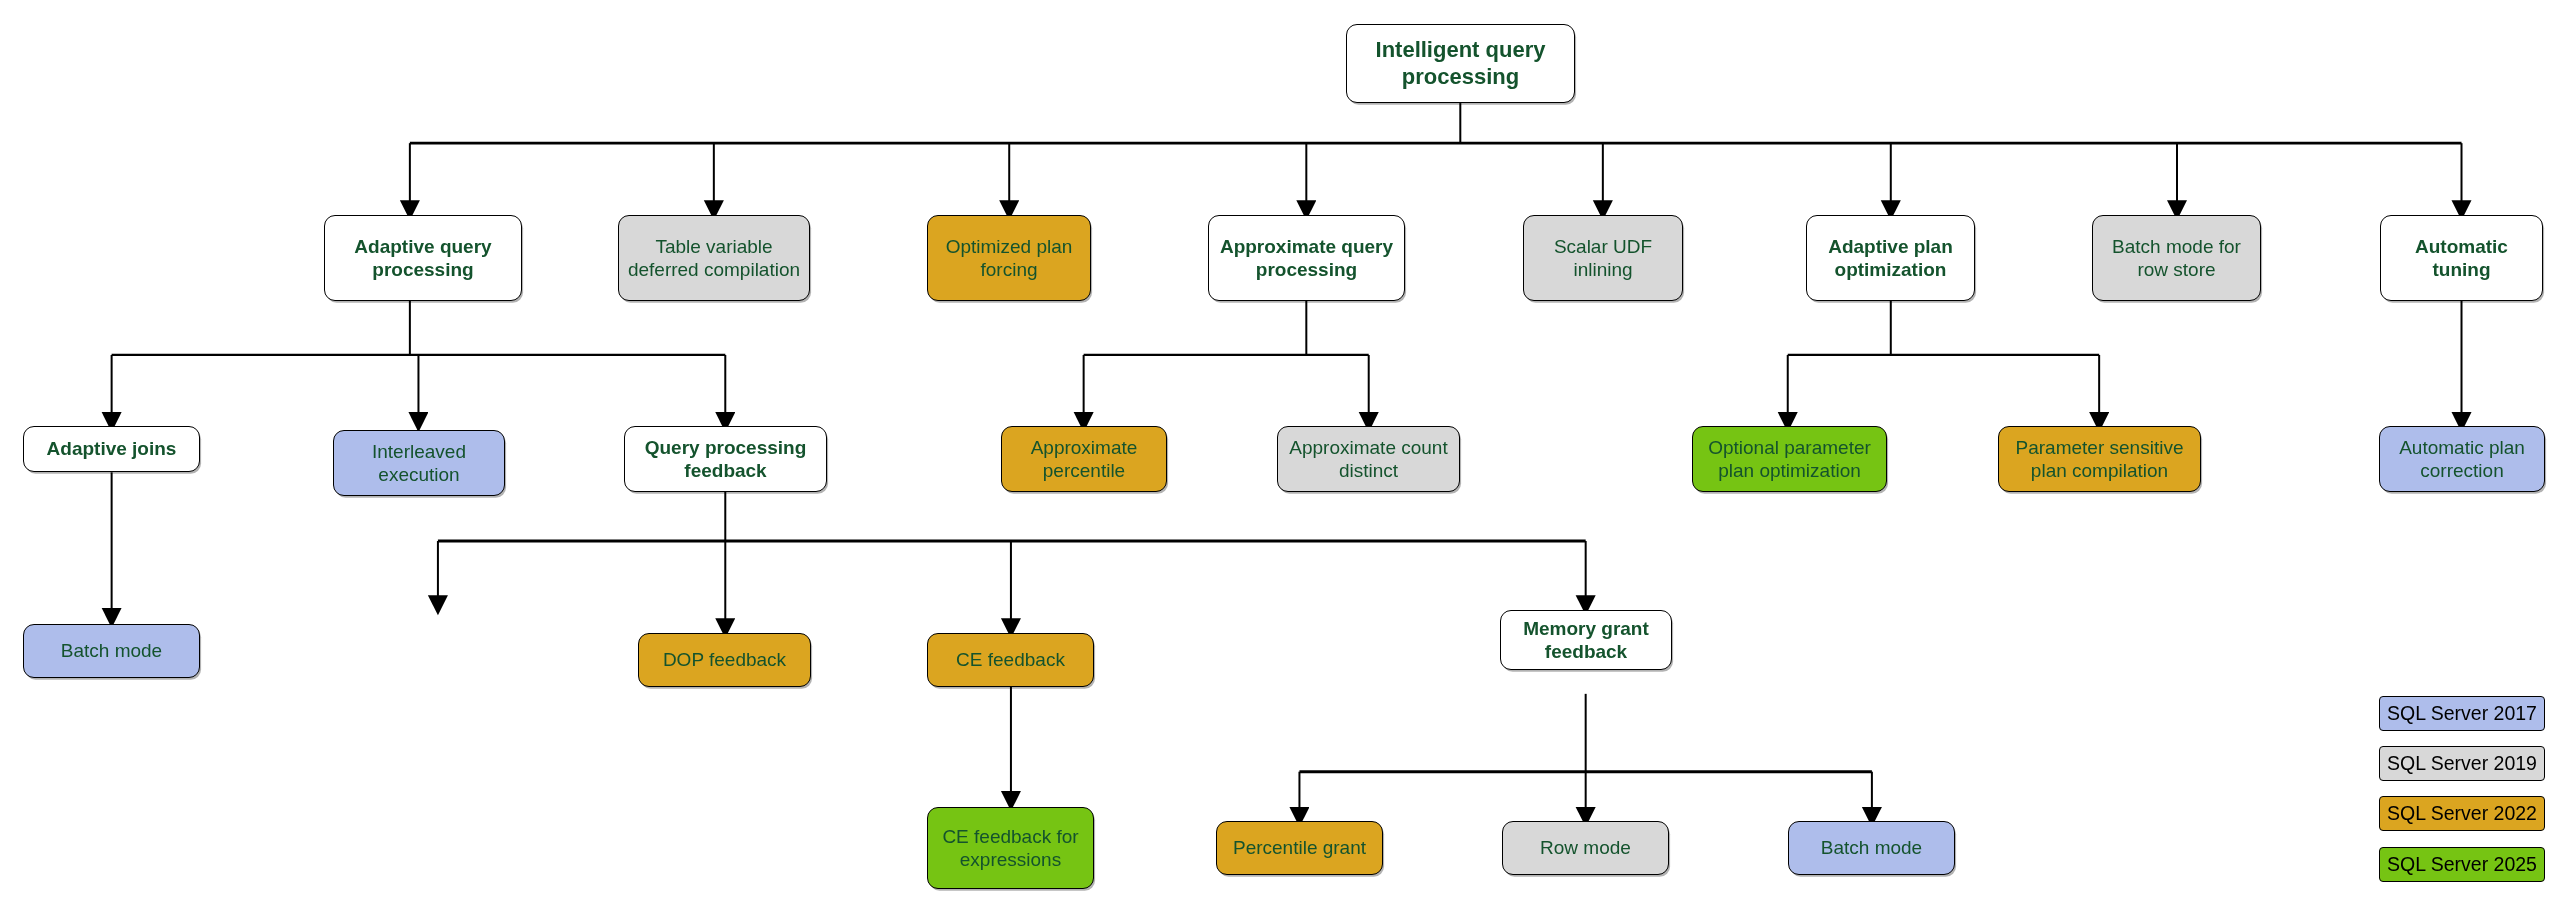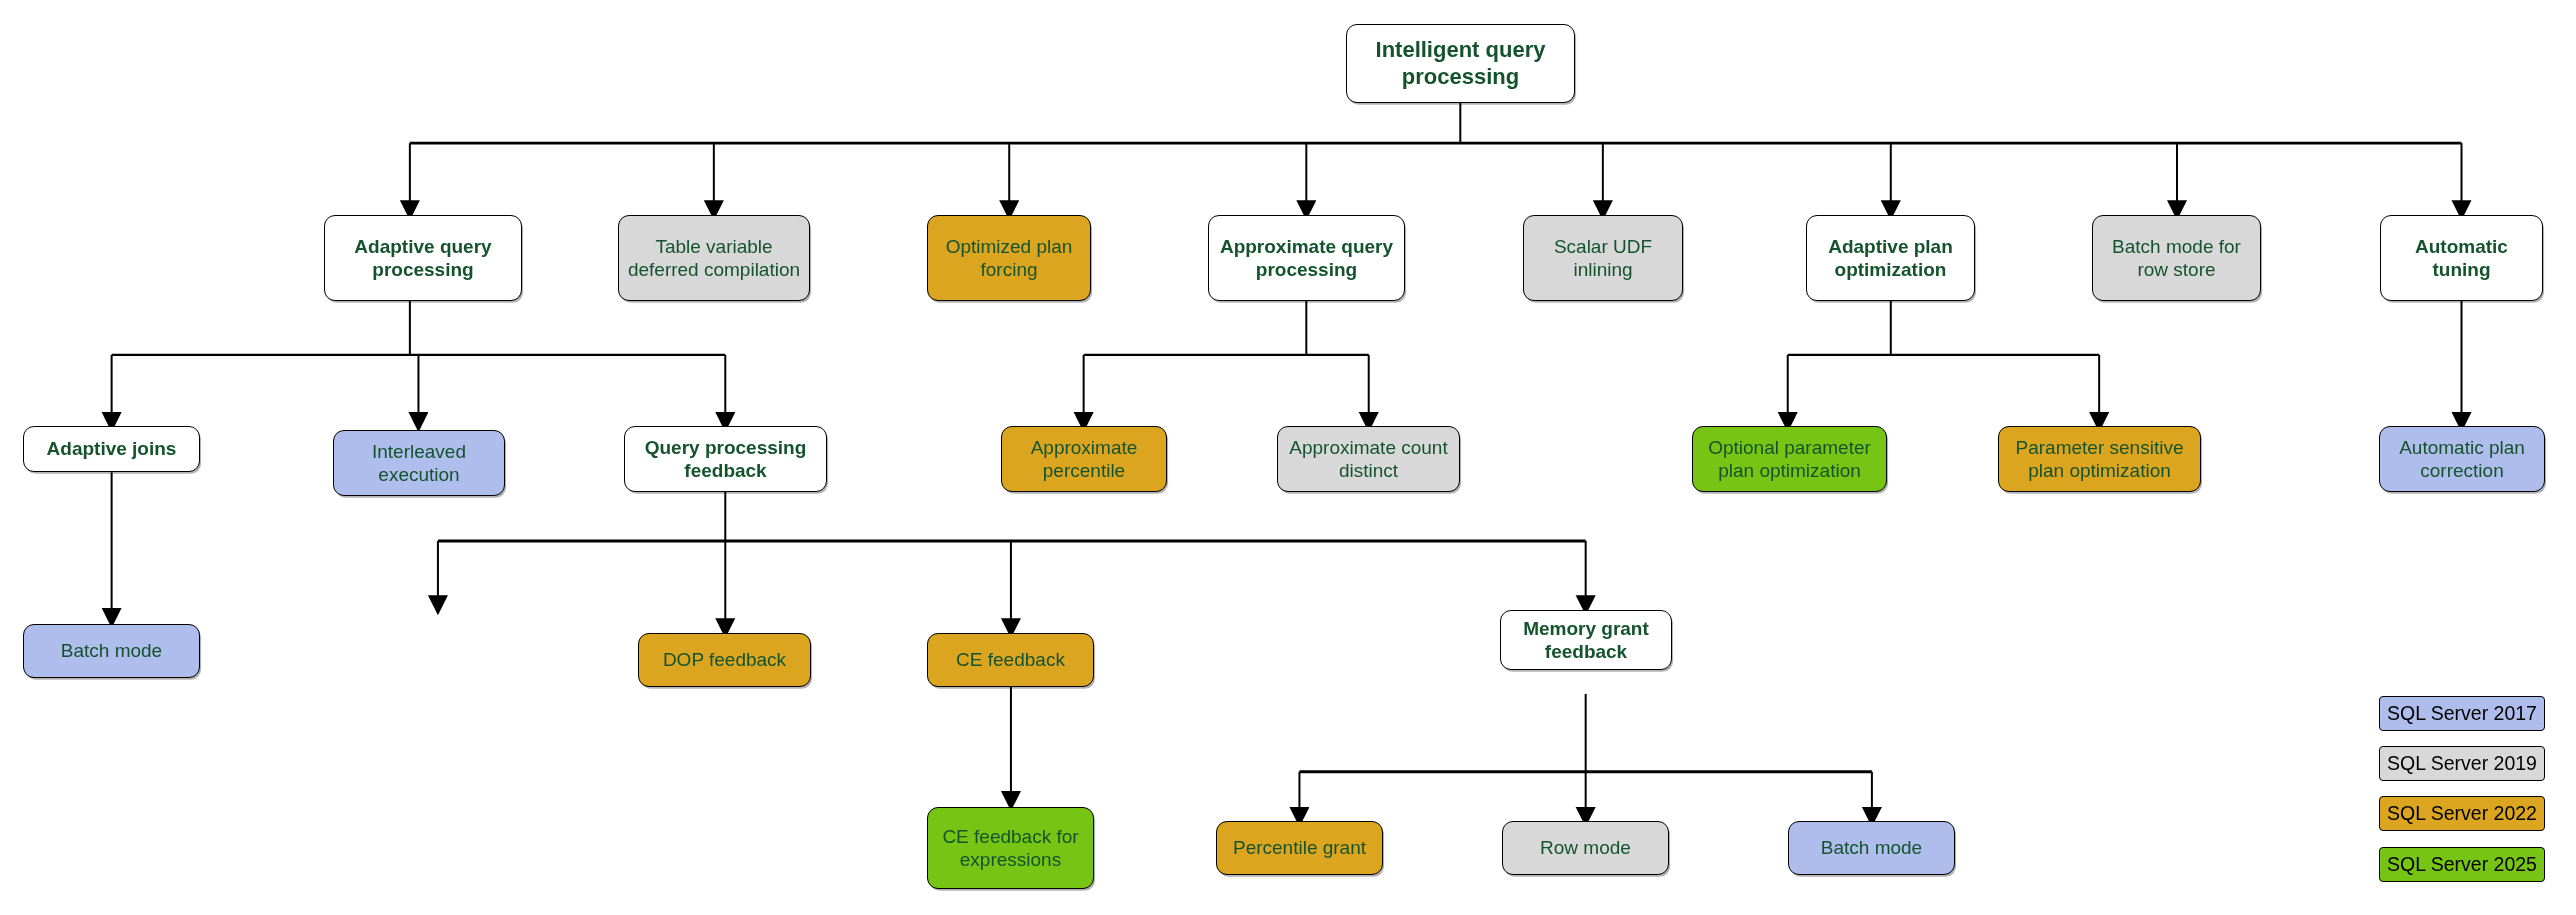--- a/index.html
+++ b/index.html
@@ -104,21 +104,21 @@
   <div class="node fill-white bold" style="left:1806px;top:215px;width:169px;height:86px;font-size:19px;">Adaptive plan optimization</div>
   <div class="node fill-gray" style="left:2092px;top:215px;width:169px;height:86px;font-size:19px;">Batch mode for row store</div>
   <div class="node fill-white bold" style="left:2380px;top:215px;width:163px;height:86px;font-size:19px;">Automatic tuning</div>
 
   <div class="node fill-white bold" style="left:23px;top:426px;width:177px;height:46px;font-size:19px;">Adaptive joins</div>
   <div class="node fill-blue" style="left:333px;top:430px;width:172px;height:66px;font-size:19px;">Interleaved execution</div>
   <div class="node fill-white bold" style="left:624px;top:426px;width:203px;height:66px;font-size:19px;">Query processing feedback</div>
   <div class="node fill-orange" style="left:1001px;top:426px;width:166px;height:66px;font-size:19px;">Approximate percentile</div>
   <div class="node fill-gray" style="left:1277px;top:426px;width:183px;height:66px;font-size:19px;">Approximate count distinct</div>
   <div class="node fill-green" style="left:1692px;top:426px;width:195px;height:66px;font-size:19px;">Optional parameter plan optimization</div>
-  <div class="node fill-orange" style="left:1998px;top:426px;width:203px;height:66px;font-size:19px;">Parameter sensitive plan optimization</div>
+  <div class="node fill-orange" style="left:1998px;top:426px;width:203px;height:66px;font-size:19px;">Parameter sensitive plan compilation</div>
   <div class="node fill-blue" style="left:2379px;top:426px;width:166px;height:66px;font-size:19px;">Automatic plan correction</div>
 
   <div class="node fill-blue" style="left:23px;top:624px;width:177px;height:54px;font-size:19px;">Batch mode</div>
   <div class="node fill-orange" style="left:638px;top:633px;width:173px;height:54px;font-size:19px;">DOP feedback</div>
   <div class="node fill-orange" style="left:927px;top:633px;width:167px;height:54px;font-size:19px;">CE feedback</div>
   <div class="node fill-white bold" style="left:1500px;top:610px;width:172px;height:60px;font-size:19px;">Memory grant feedback</div>
 
   <div class="node fill-green" style="left:927px;top:807px;width:167px;height:82px;font-size:19px;">CE feedback for expressions</div>
   <div class="node fill-orange" style="left:1216px;top:821px;width:167px;height:54px;font-size:19px;">Percentile grant</div>
   <div class="node fill-gray" style="left:1502px;top:821px;width:167px;height:54px;font-size:19px;">Row mode</div>

